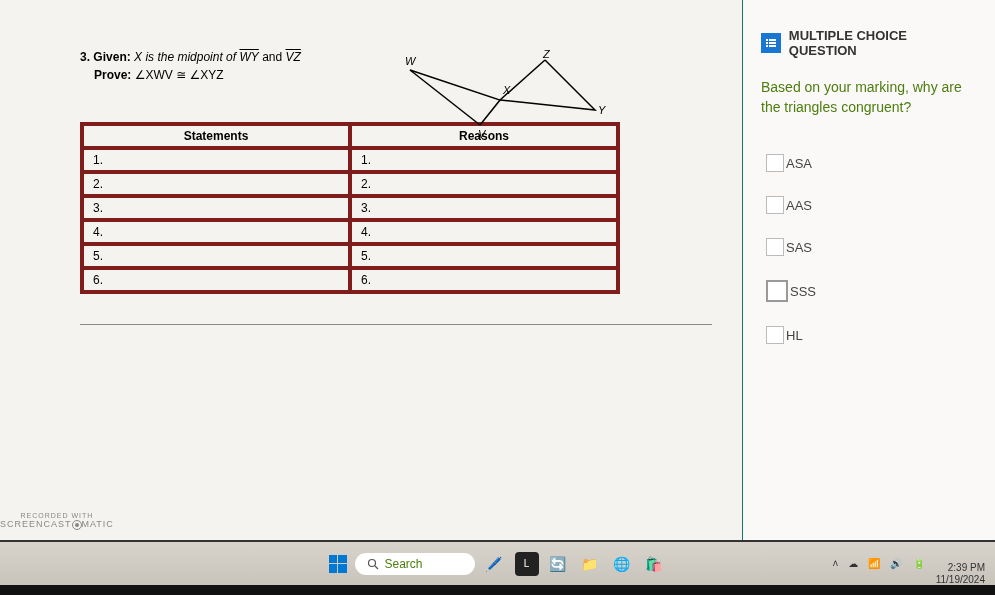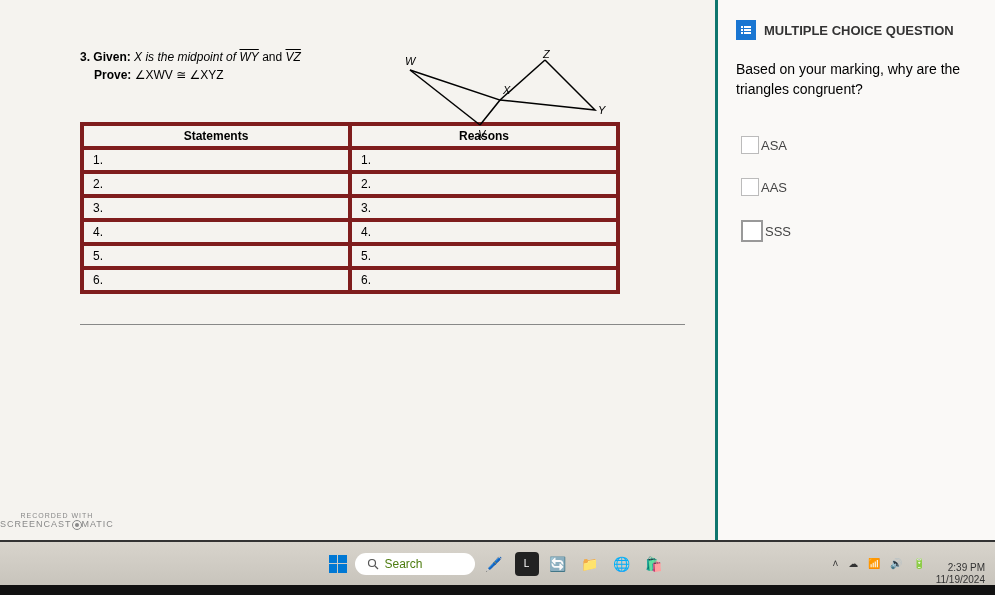--- a/index.html
+++ b/index.html
@@ -1,34 +1,34 @@
 <!DOCTYPE html>
 <html><head>
 <meta charset="utf-8">
 <style>
 * { margin:0; padding:0; box-sizing:border-box; }
 body { font-family: Arial, sans-serif; width:995px; height:595px; overflow:hidden; background:#e8e4dc; }
 .screen { display:flex; height:540px; background:#f5f3ef; }
 .left { flex:1; padding:50px 30px 10px 80px; position:relative; }
-.right { width:280px; background:#faf9f7; border-left:3px solid #0f766e; padding:20px 18px; }
+.right { width:253px; background:#faf9f7; border-left:1px solid #0f766e; padding:28px 18px; }
 .problem-header { font-size:12px; margin-bottom:4px; }
 .problem-header b { font-weight:bold; }
 .overline { text-decoration:overline; font-style:italic; }
 .angle::before { content:"∠"; }
 .diagram { position:absolute; top:50px; left:400px; }
 .proof-table { border-collapse:collapse; width:540px; margin-top:40px; font-size:12px; }
 .proof-table th, .proof-table td { border:4px solid #7f1d1d; padding:3px 9px; text-align:left; height:20px;margin-left:44px; }
 .proof-table th { font-weight:bold; text-align:center; }
 .watermark { position:absolute; bottom:10px; left:0; font-size:9px; color:#888; letter-spacing:1px;text-align:center; }
 .watermark .circ { display:inline-block; width:10px; height:10px; border:1px solid #888; border-radius:50%; vertical-align:middle; position:relative; }
 .watermark .circ::after { content:""; position:absolute; width:4px; height:4px; background:#888; border-radius:50%; top:2px; left:2px; }
 .hr { border-top:1px solid #888; margin-top:30px; }
 .mc-header { display:flex; align-items:center; gap:8px; font-size:13px; font-weight:600; color:#333; margin-bottom:20px; }
 .mc-icon { width:20px; height:20px; background:#1976d2; display:flex; align-items:center; justify-content:center; color:#fff; font-size:11px; }
-.mc-question { font-size:14px; color:#000000; line-height:1.4; margin-bottom:25px; }
+.mc-question { font-size:14px; color:#4d7c0f; line-height:1.4; margin-bottom:25px; }
 .mc-option { display:flex; align-items:center; gap:2px; padding:12px 5px; font-size:13px; color:#444; cursor:pointer; }
 .mc-check { width:18px; height:18px; border:1px solid #bbb; background:#fff; }
 .mc-option.big .mc-check { width:22px; height:22px; border:2px solid #999; }
 .taskbar { height:45px; background:linear-gradient(#d8d4cc,#c8c4bc); border-top:2px solid #333; display:flex; align-items:center; padding:0 10px; position:relative; }
 .taskbar-center { position:absolute; left:50%; transform:translateX(-50%); display:flex; align-items:center; gap:8px; }
 .search { display:flex; align-items:center; background:#fff; border-radius:16px; padding:4px 12px; font-size:12px; color:#4d7c0f; gap:6px; width:120px; }
 .win-icon { width:18px; height:18px; display:grid; grid-template:1fr 1fr/1fr 1fr; gap:1px; }
 .win-icon span:nth-child(1){background:#0078d4;} .win-icon span:nth-child(2){background:#0078d4;} .win-icon span:nth-child(3){background:#0078d4;} .win-icon span:nth-child(4){background:#0078d4;}
 .tb-icon { width:24px; height:24px; border-radius:4px; display:flex; align-items:center; justify-content:center; font-size:14px; }
 .tray { position:absolute; right:10px; display:flex; align-items:center; gap:10px; font-size:10px; color:#333; }
@@ -123,23 +123,31 @@
     </div>
     <div class="mc-question">Based on your marking, why are the triangles congruent?</div>
     <div class="mc-option">
         <div class="mc-check"></div>
         <span>ASA</span>
       </div>
     <div class="mc-option">
         <div class="mc-check"></div>
         <span>AAS</span>
       </div>
+    <div class="mc-option">
+        <div class="mc-check"></div>
+        <span>SAS</span>
+      </div>
     <div class="mc-option big">
         <div class="mc-check"></div>
         <span>SSS</span>
+      </div>
+    <div class="mc-option">
+        <div class="mc-check"></div>
+        <span>HL</span>
       </div>
   </div>
 </div>
 
 <div class="taskbar">
   <div class="taskbar-center">
     <div class="win-icon">
         <span></span>
         <span></span>
         <span></span>

